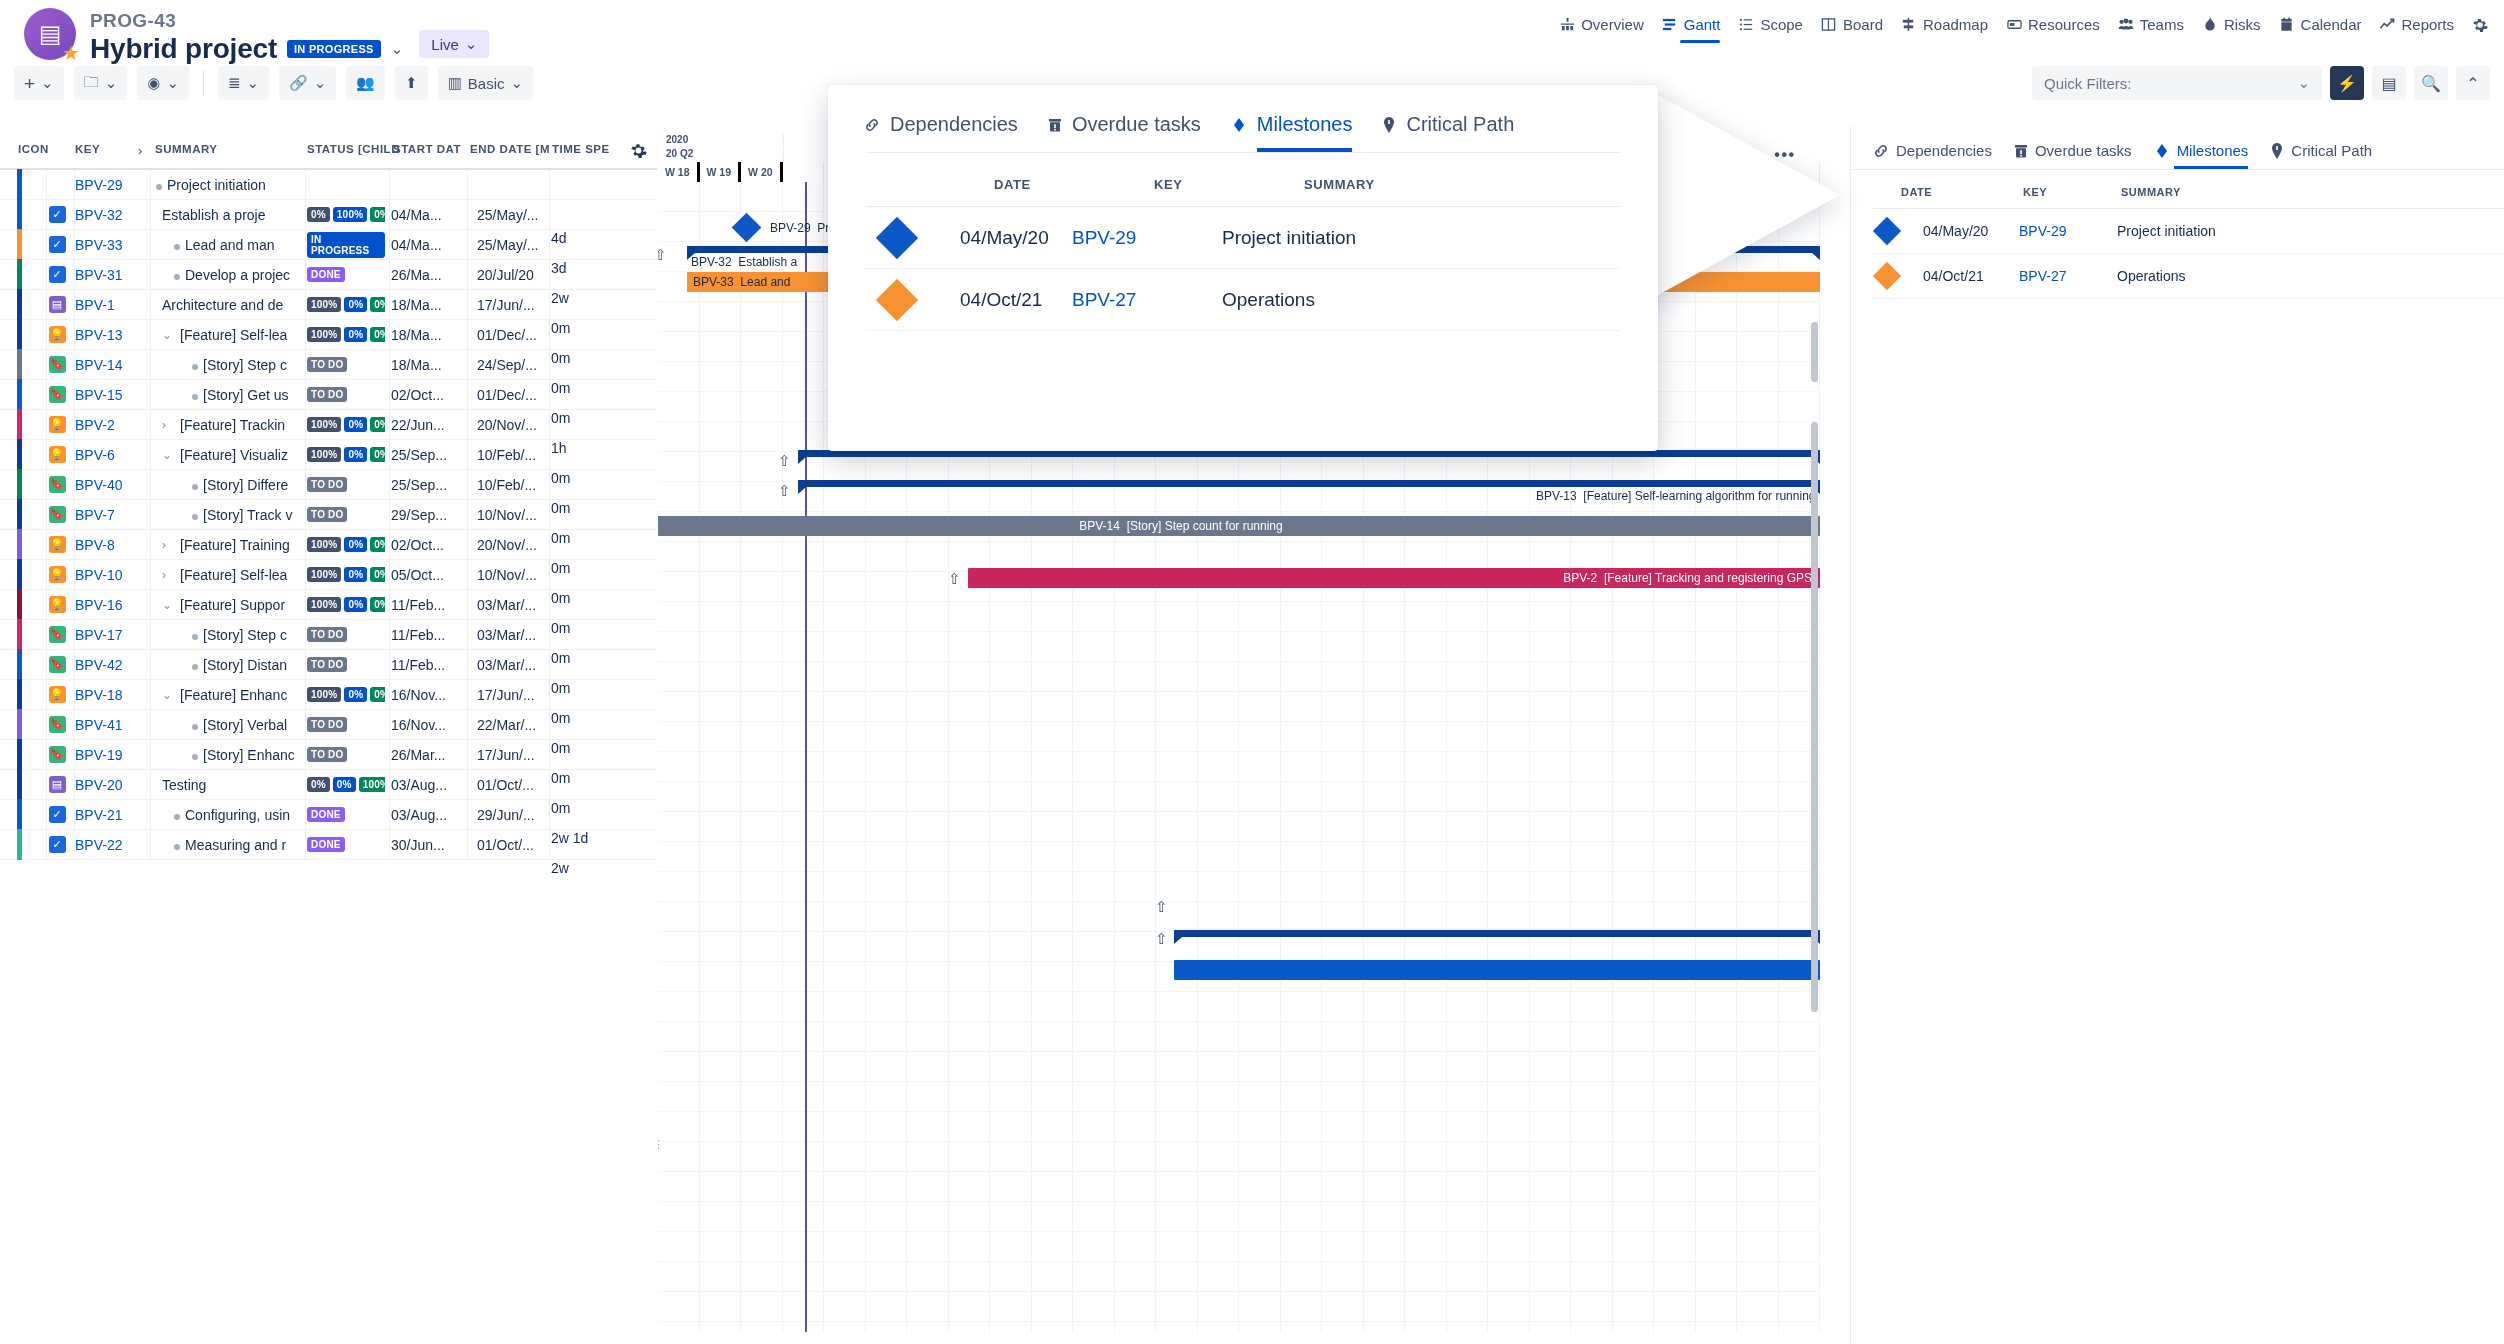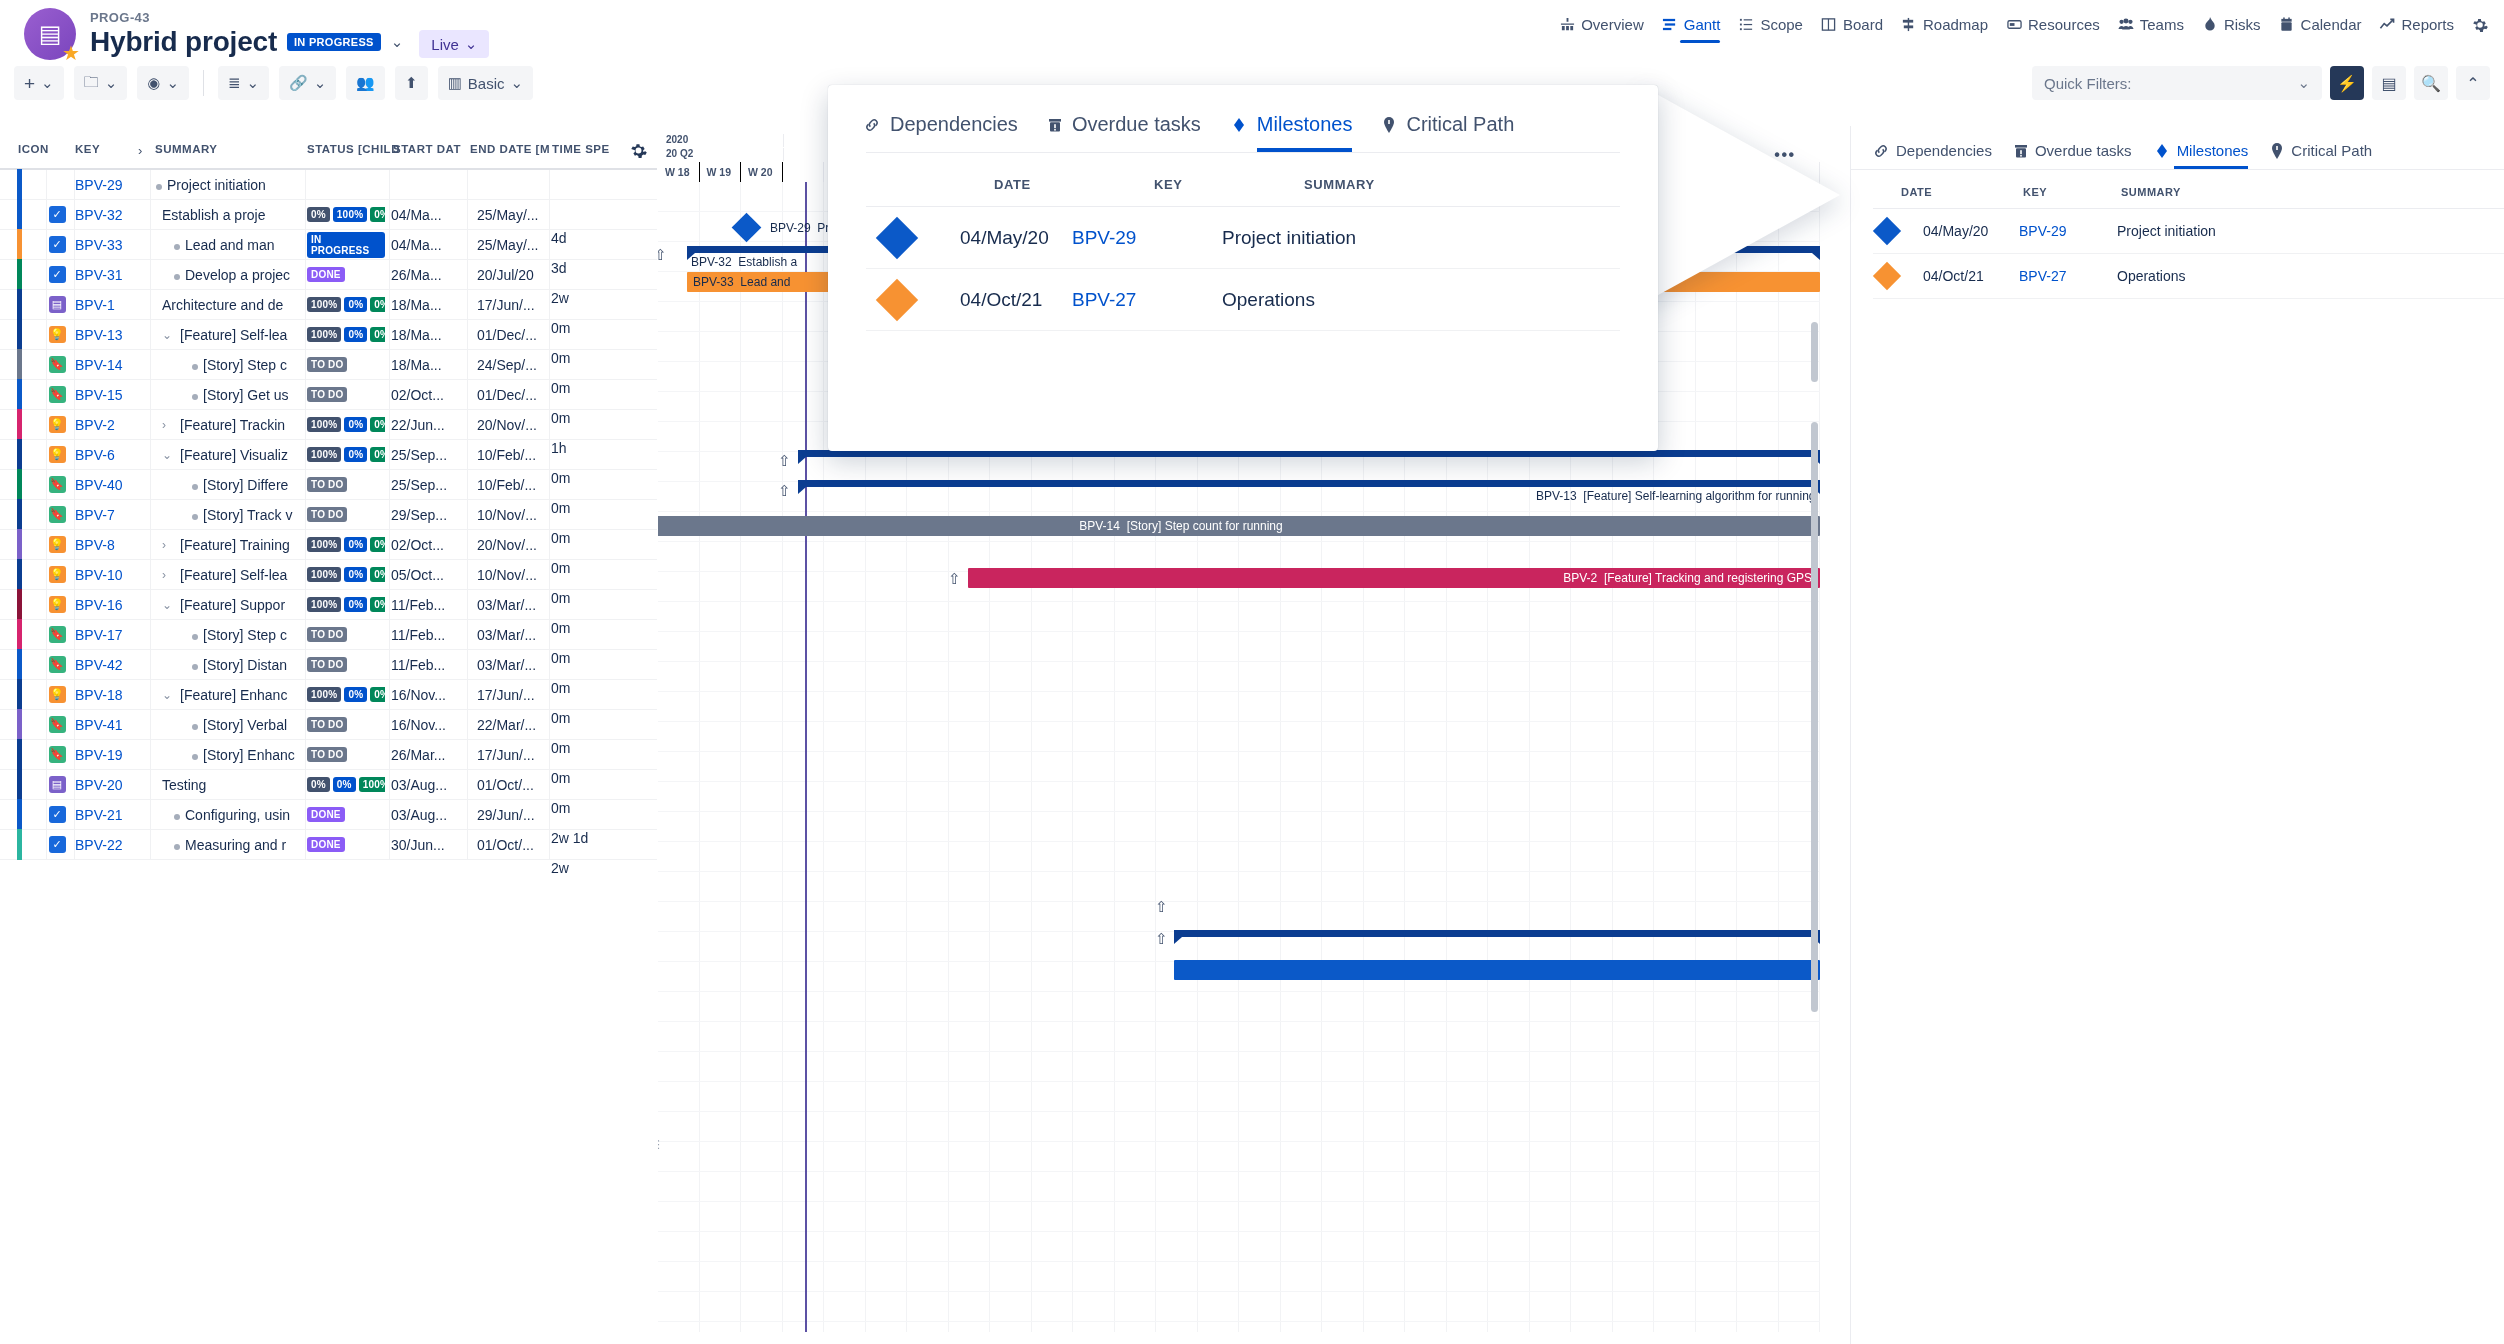--- a/index.html
+++ b/index.html
@@ -12,21 +12,21 @@
   .app{ position:relative; width:2504px; height:1344px; }
 
   
   .topbar{ position:absolute; left:0; top:0; width:2504px; height:78px; background:#fff; }
   .brand{ position:absolute; left:24px; top:8px; display:flex; align-items:flex-start; }
   .logo{ position:relative; width:52px; height:52px; border-radius:50%;
          background:linear-gradient(135deg,#9a5fd0,#7a45bd); display:flex; align-items:center; justify-content:center; }
   .logo .glyph{ color:#fff; font-size:24px; line-height:1; }
   .logo .star{ position:absolute; right:-4px; bottom:-3px; color:#f9a825; font-size:20px; line-height:1; }
   .brand-text{ margin-left:14px; padding-top:2px; }
-  .prog-key{ font-size:13px; font-weight:bold; color:#6b778c; letter-spacing:.4px; }
+  .prog-key{ font-size:19px; font-weight:bold; color:#6b778c; letter-spacing:.4px; }
   .title-row{ display:flex; align-items:center; gap:10px; margin-top:1px; }
   .proj-title{ font-size:28px; font-weight:bold; color:#172b4d; letter-spacing:-.2px;text-align:center;}
   .badge-inprog{ background:#0052cc; color:#fff; font-size:11px; font-weight:bold;
       letter-spacing:.3px; padding:3px 7px; border-radius:3px; }
   .caret{ color:#42526e; font-size:15px; }
   .live-btn{ margin-left:16px; margin-top:22px; background:#eae6ff; color:#403294;
       font-size:15px; padding:5px 12px; border-radius:4px; display:flex; align-items:center; gap:6px; }
 
   
   .topnav{ position:absolute; right:16px; top:16px; display:flex; align-items:center; gap:18px; }
@@ -86,21 +86,21 @@
   .p-todo{background:#6b778c}.p-done{background:#8b5cf6}.p-prog{background:#0052cc}
 
   
   .gantt{ position:absolute; left:658px; top:134px; width:1162px; height:1210px; background:#fff; overflow:hidden;}
   .tl-head{ position:relative; height:48px; }
   .tl-year{ position:absolute; left:0; top:0; height:13px; width:100%; font-size:10px; font-weight:bold;
        color:#42526e; display:flex; }
   .tl-q{ position:absolute; left:0; top:14px; height:13px; width:100%; font-size:10px; font-weight:bold;
        color:#42526e; display:flex; }
   .tl-w{ position:absolute; left:0; top:28px; height:20px; width:100%; display:flex; }
-  .tl-w div{ width:42px; border-right:1px solid #000000; font-size:10.5px; font-weight:bold; color:#42526e;
+  .tl-w div{ width:42px; border-right:3px solid #000000; font-size:10.5px; font-weight:bold; color:#42526e;
        padding-left:7px; line-height:20px;}
   .tlcell{ border-right:1px solid #ebecf0; padding-left:8px; }
   .gantt-body{ position:relative; height:1150px; }
   .gcols{ position:absolute; inset:0; display:flex; }
   .gcols div{ width:42px; border-right:1px solid #f2f3f5; }
   .grow{ position:absolute; left:0; width:100%; height:30px; border-bottom:1px solid #f4f5f7;}
   .bar{ position:absolute; height:20px; border-radius:1px; display:flex; align-items:center;
         color:#fff; font-size:12px; }
   .sumbar{ position:absolute; height:7px; background:#0b3d91; }
   .sumbar::before{ content:""; position:absolute; left:0; top:7px; border-left:8px solid #0b3d91;

